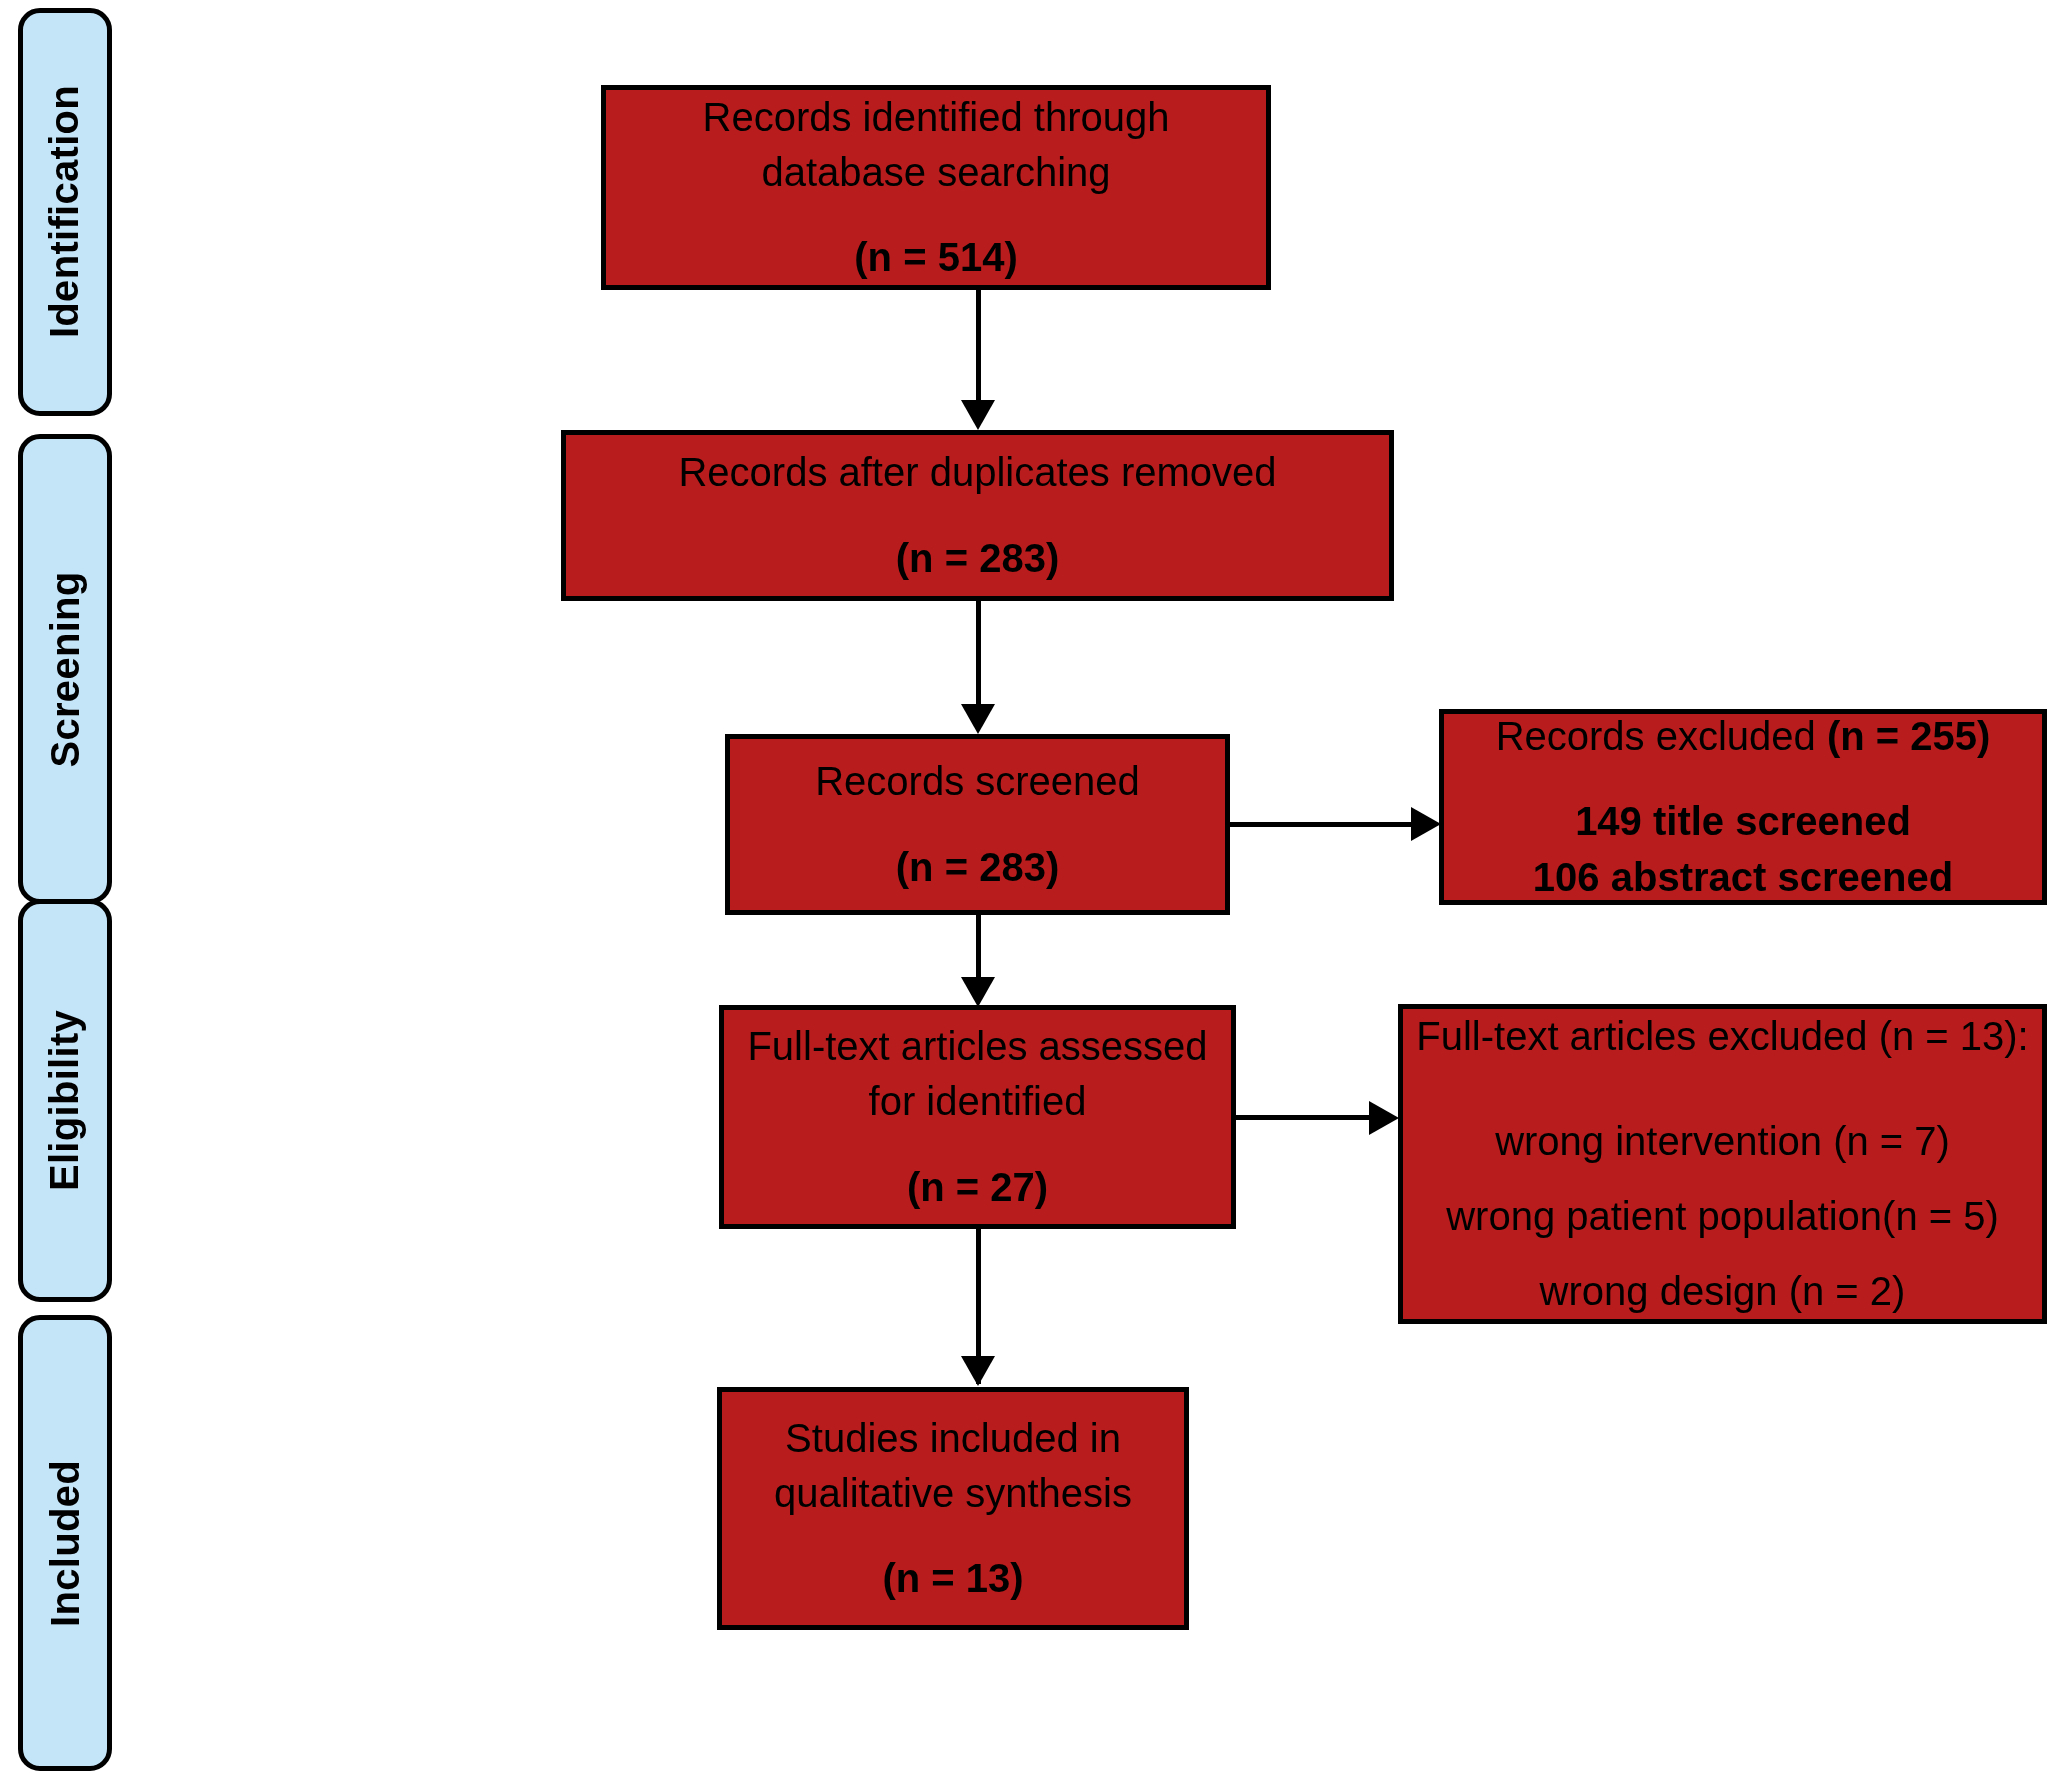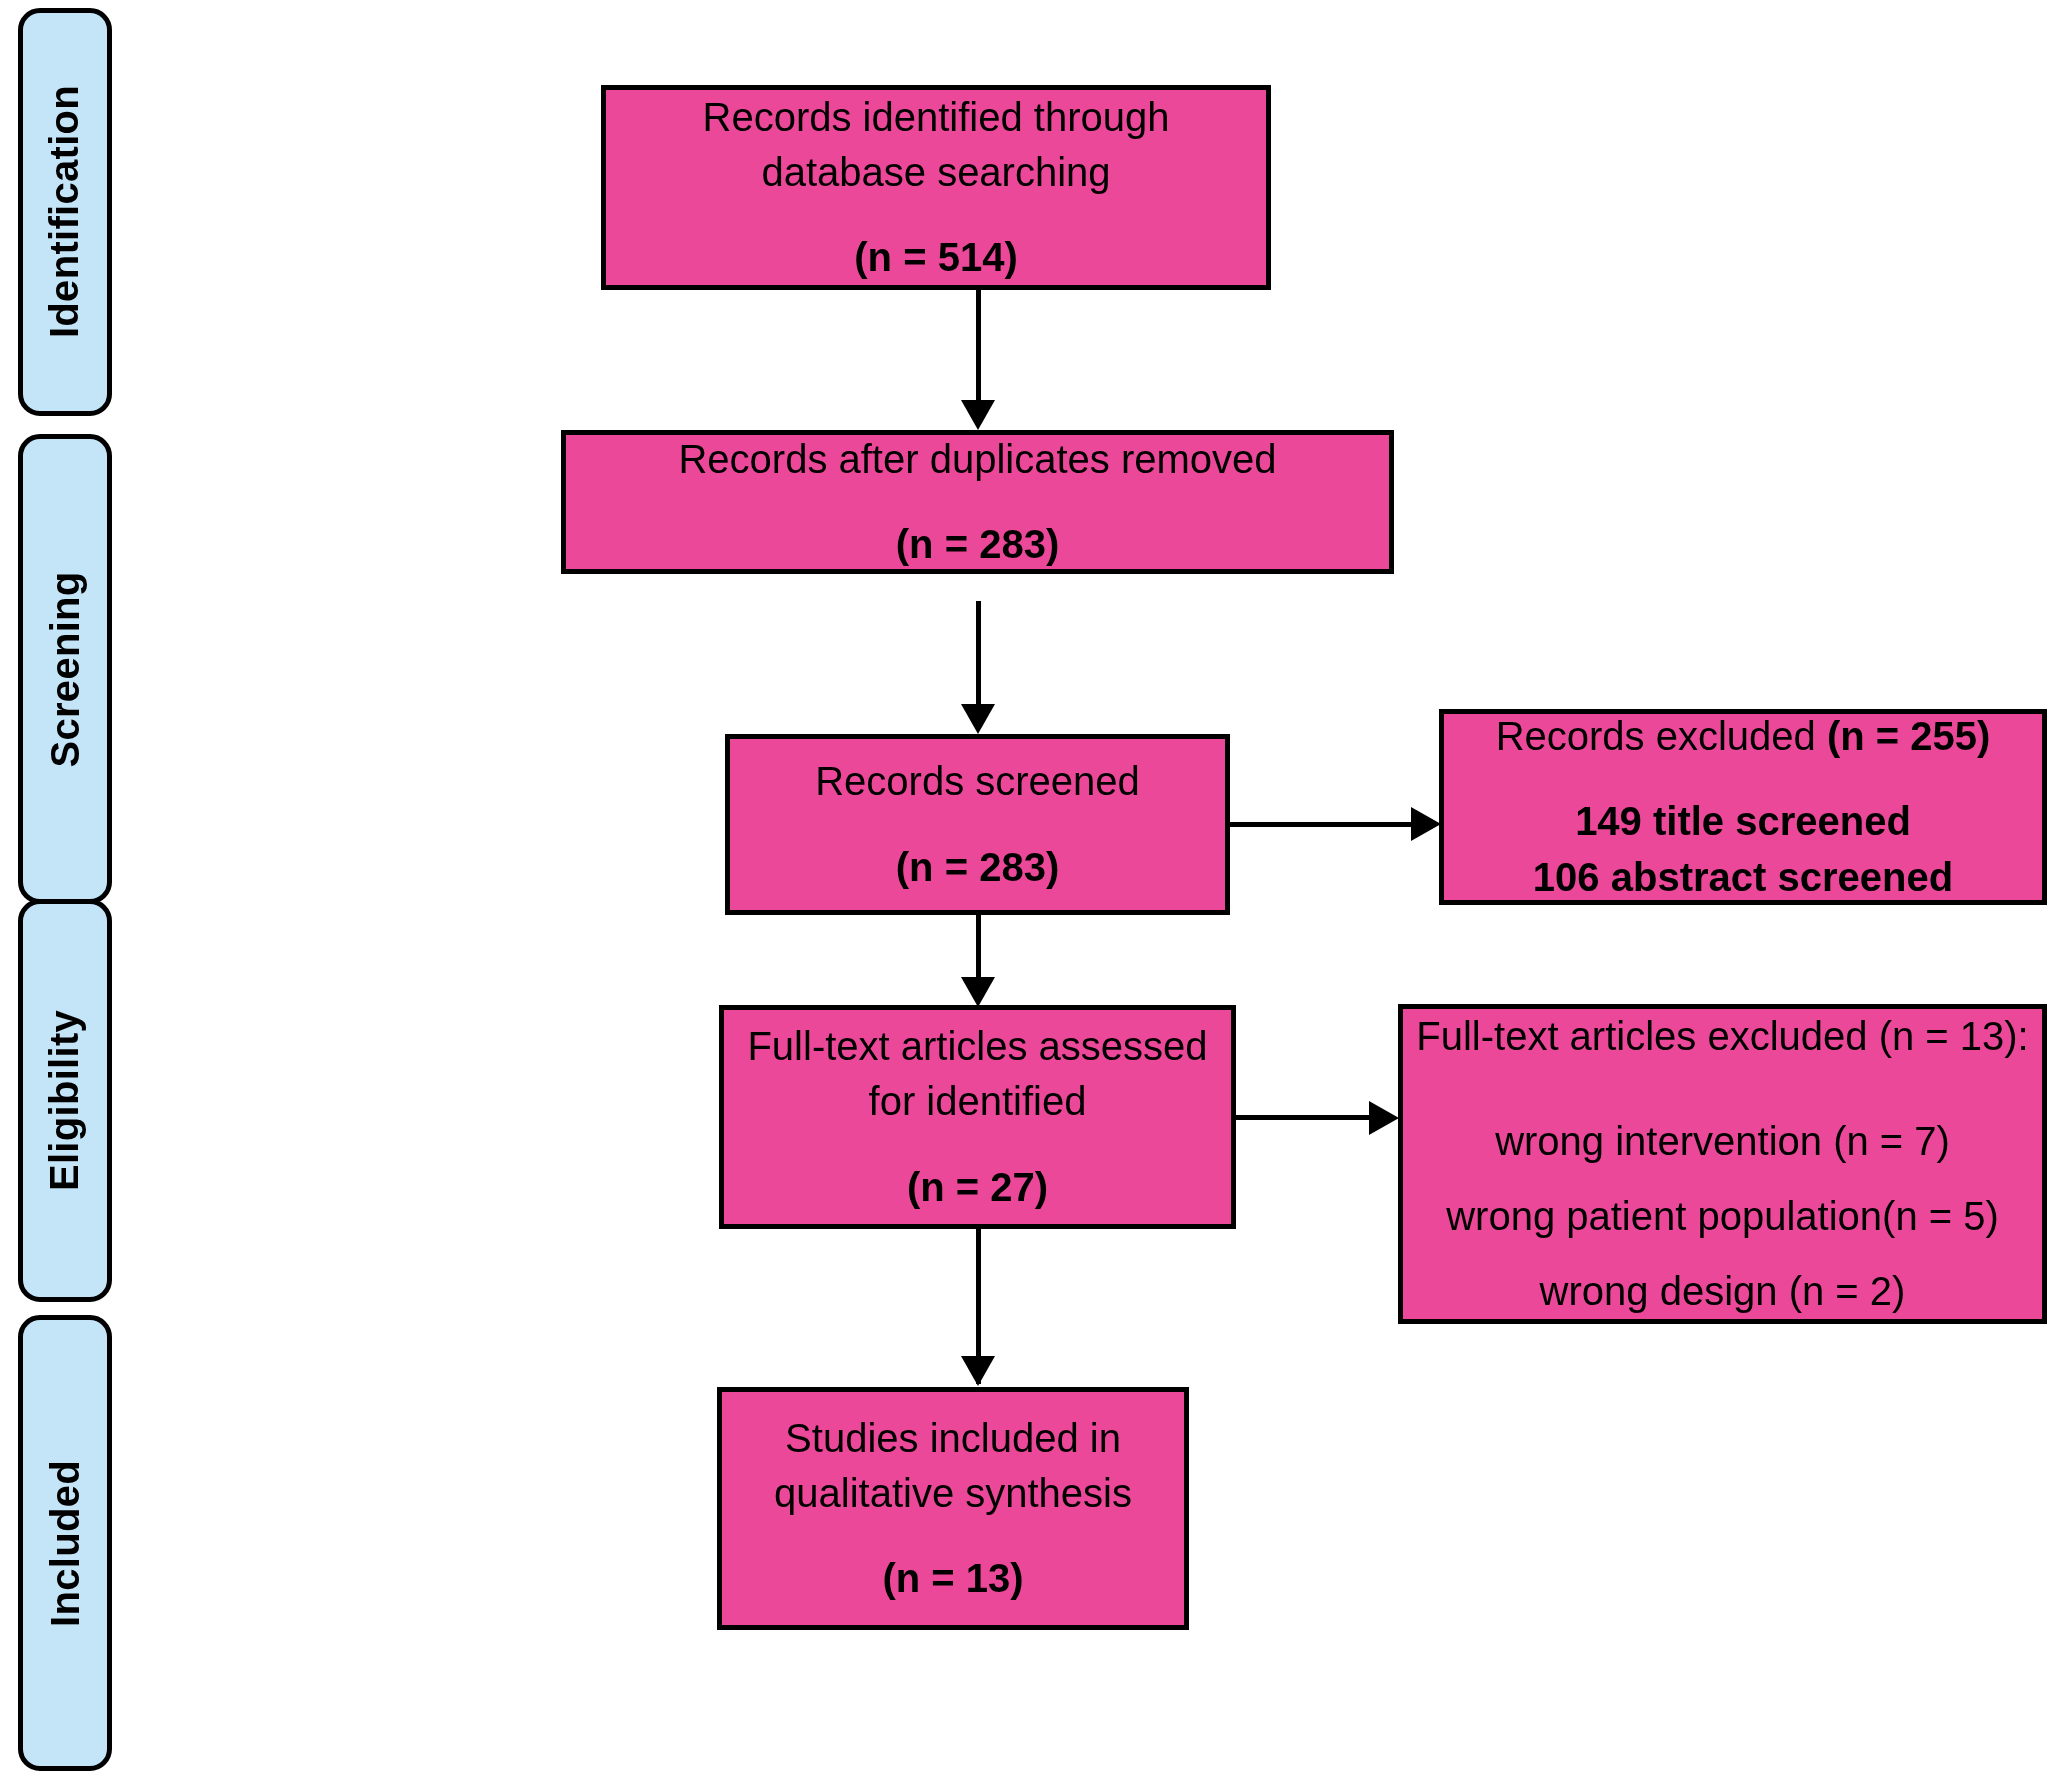--- a/index.html
+++ b/index.html
@@ -35,21 +35,21 @@
     font-size: 40px;
     font-weight: bold;
     color: #000000;
     letter-spacing: 0.3px;
   }
 
   
   .flow-box {
     position: absolute;
     box-sizing: border-box;
-    background: #ec4899;
+    background: #b91c1c;
     border: 5.2px solid #000000;
     display: flex;
     flex-direction: column;
     align-items: center;
     justify-content: center;
     text-align: center;
     color: #000000;
   }
   .flow-box .line {
     font-size: 40px;
@@ -114,21 +114,21 @@
 
   <div class="flow-box" style="left:601px; top:85px; width:670px; height:205px;">
     <div class="line">Records identified through</div>
     <div class="line">database searching</div>
     <div class="line bold gap-top">(n = 514)</div>
   </div>
 
   <div class="v-line" style="left:976px; top:290px; width:4.5px; height:111px;"></div>
   <div class="arrow-down" style="left:961px; top:400px;"></div>
 
-  <div class="flow-box" style="left:561px; top:430px; width:833px; height:144px;">
+  <div class="flow-box" style="left:561px; top:430px; width:833px; height:171px;">
     <div class="line">Records after duplicates removed</div>
     <div class="line bold gap-top">(n = 283)</div>
   </div>
 
   <div class="v-line" style="left:976px; top:601px; width:4.5px; height:105px;"></div>
   <div class="arrow-down" style="left:961px; top:704px;"></div>
 
   <div class="flow-box" style="left:725px; top:734px; width:505px; height:181px;">
     <div class="line">Records screened</div>
     <div class="line bold gap-top">(n = 283)</div>

